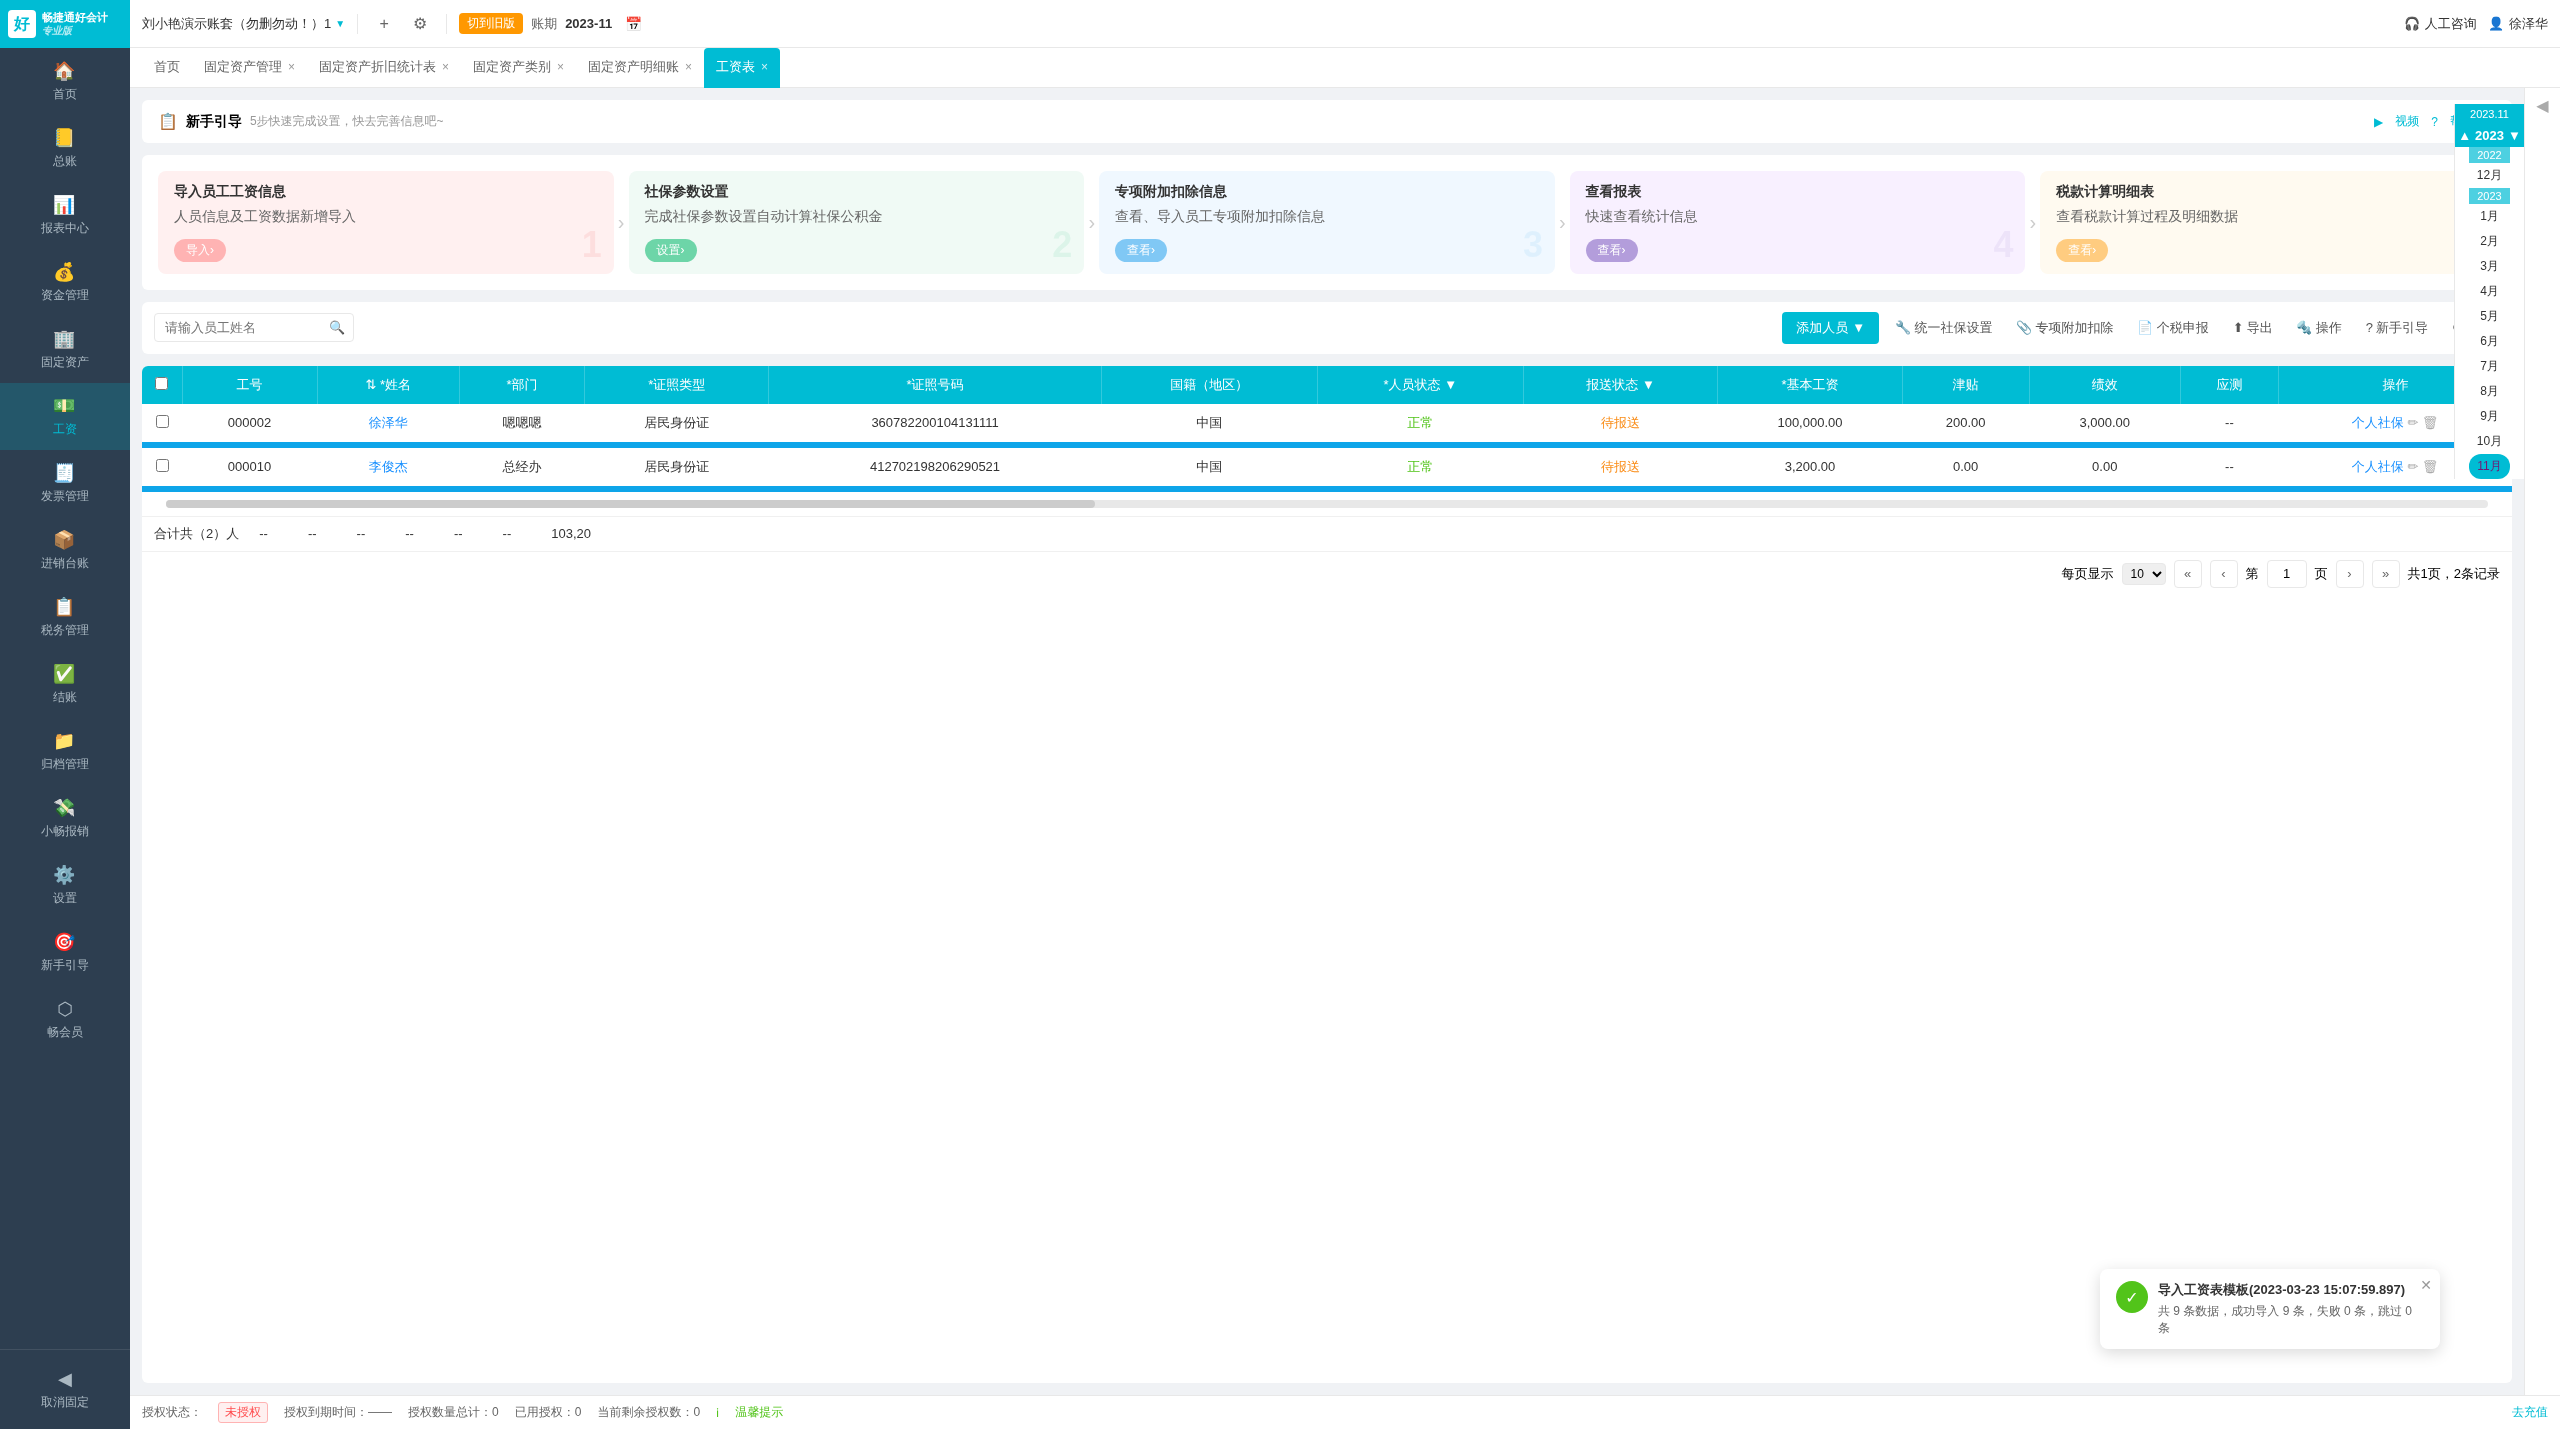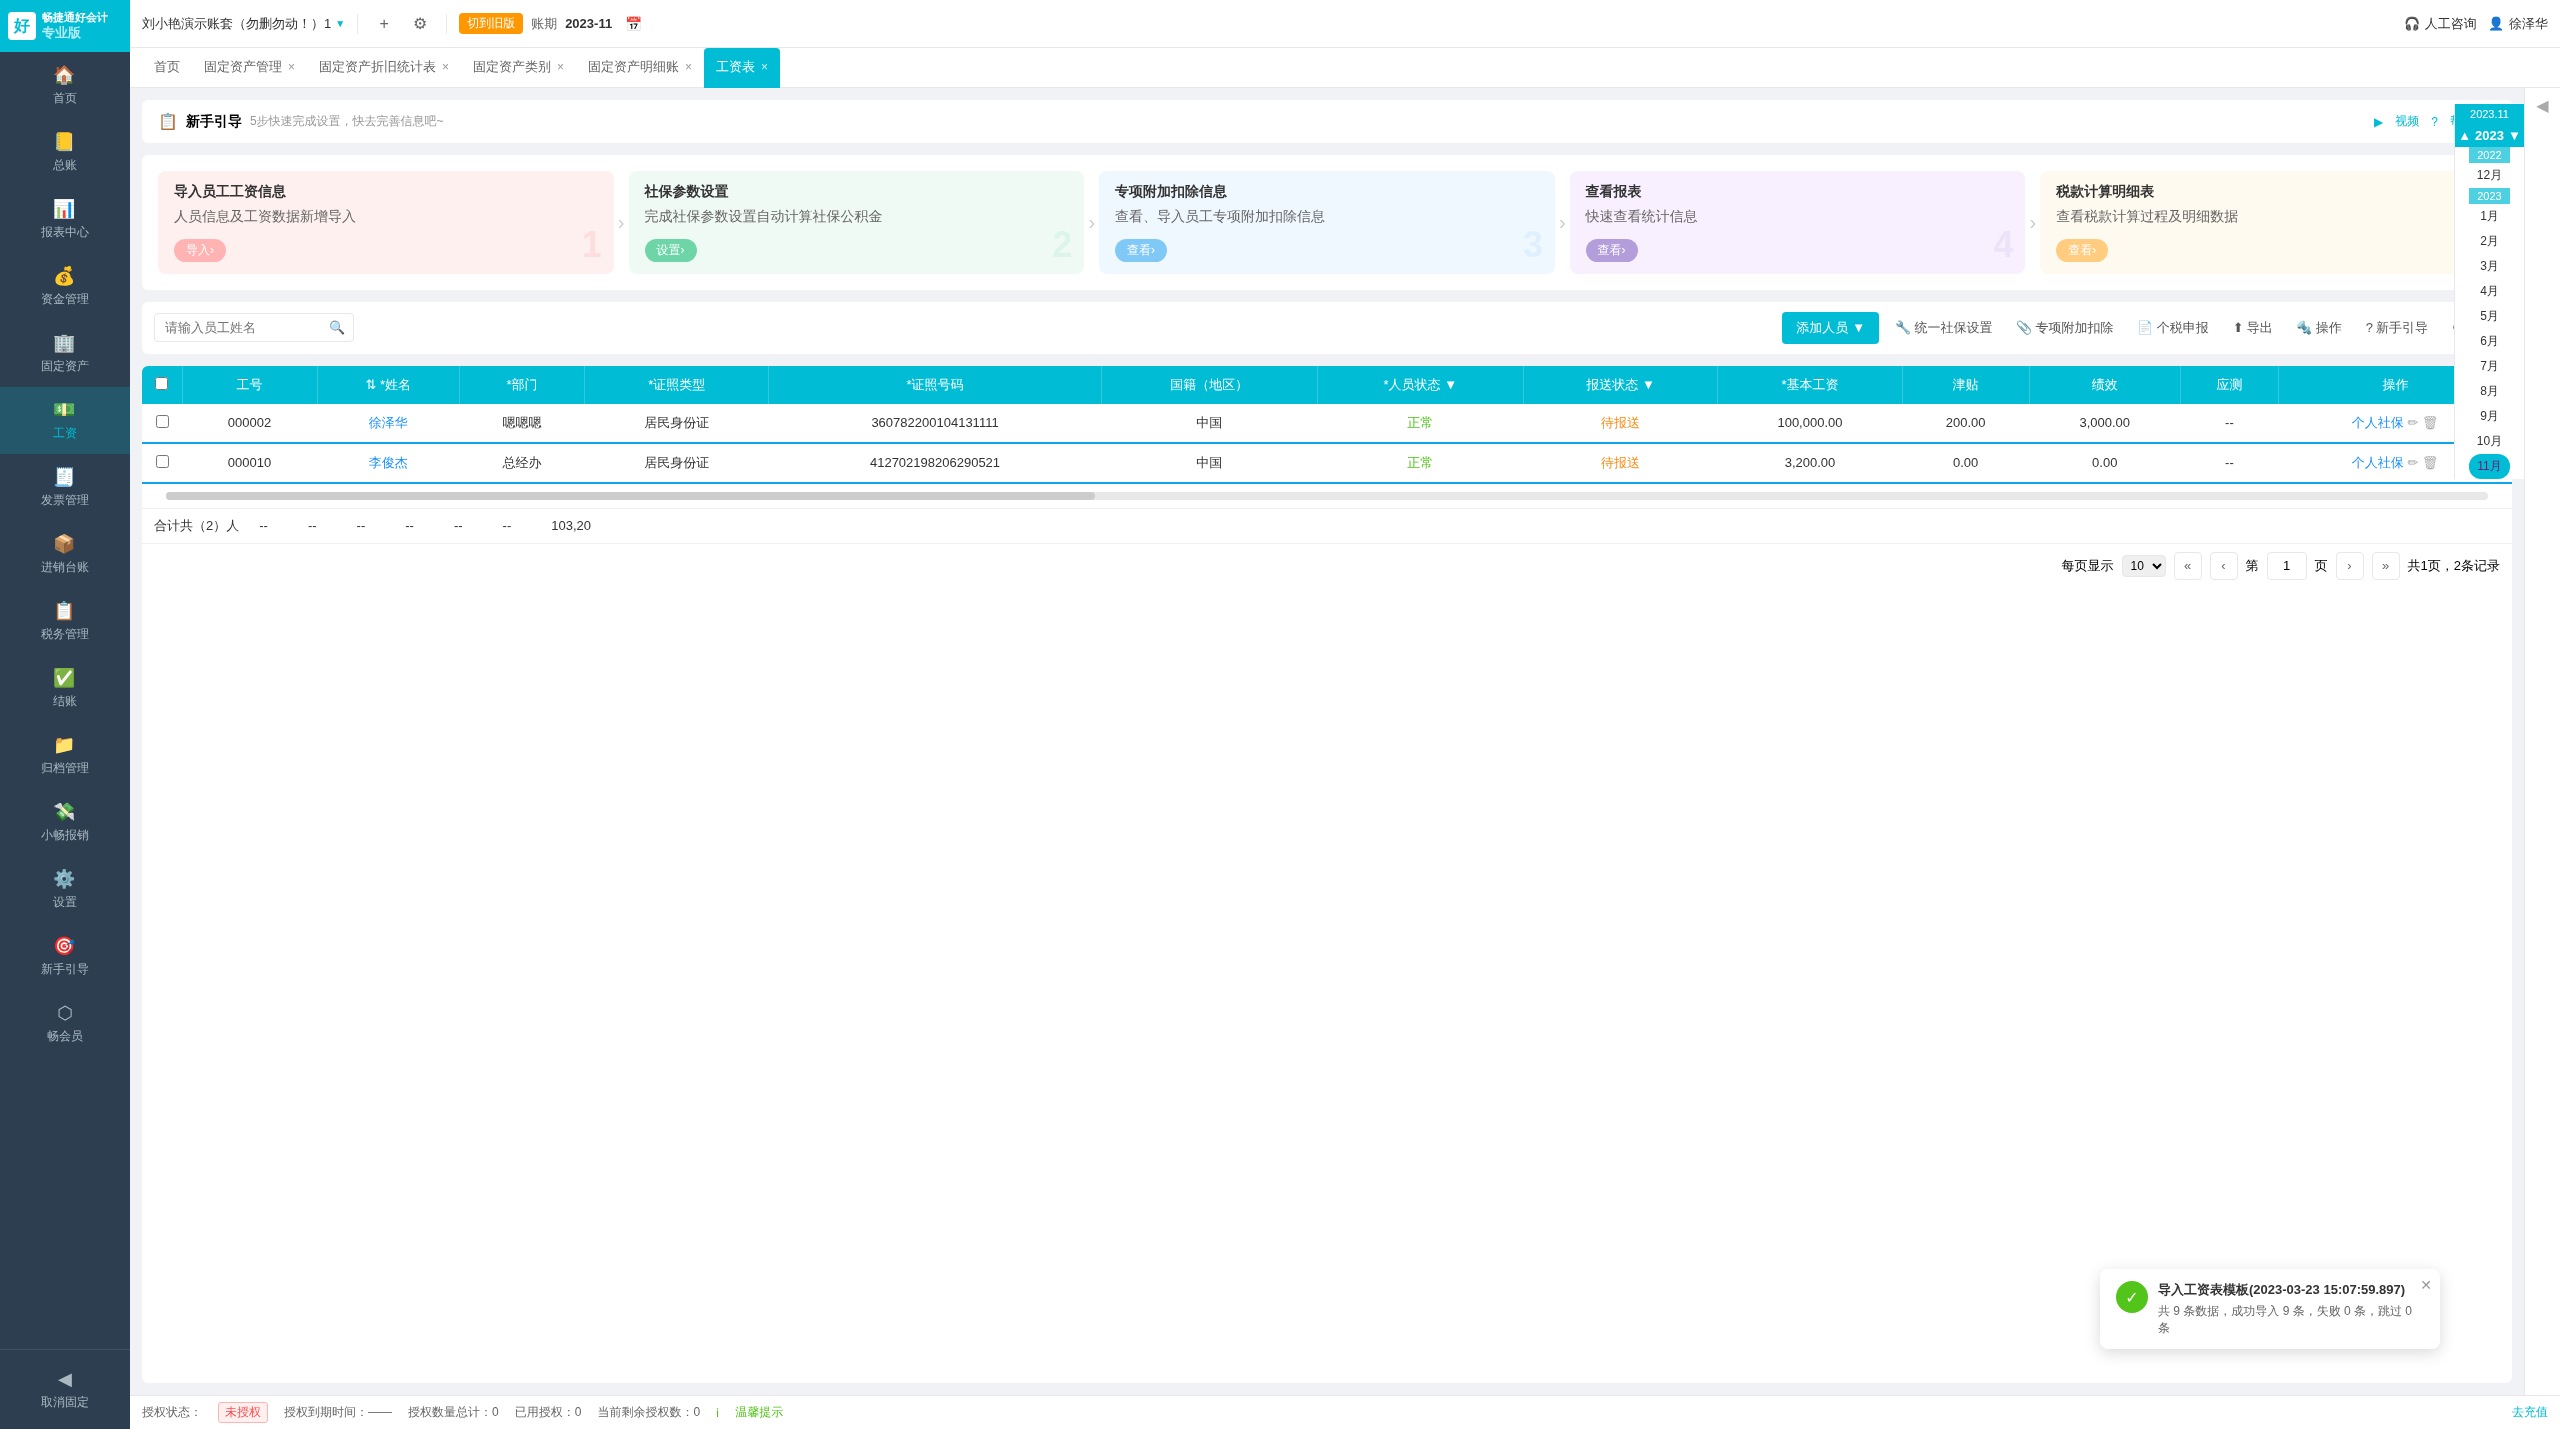--- a/index.html
+++ b/index.html
@@ -29,21 +29,21 @@
     .sidebar-logo .logo-icon {
       width: 28px; height: 28px;
       background: #fff;
       border-radius: 4px;
       display: flex; align-items: center; justify-content: center;
       color: #00bcd4;
       font-size: 16px;
       font-weight: bold;
     }
     .sidebar-logo .logo-text { font-size: 11px; line-height: 1.3; }
-    .sidebar-logo .logo-sub { font-size: 13px; color: rgba(255,255,255,0.7); }
+    .sidebar-logo .logo-sub { font-size: 10px; color: rgba(255,255,255,0.7); font-style: italic; }
     .sidebar-nav { flex: 1; overflow-y: auto; }
     .nav-item {
       display: flex; flex-direction: column; align-items: center;
       padding: 12px 0;
       cursor: pointer;
       color: #aab8c2;
       font-size: 12px;
       gap: 4px;
       transition: background 0.2s;
     }
@@ -258,21 +258,21 @@
       color: #fff;
     }
     thead th {
       padding: 10px 8px;
       text-align: center;
       font-weight: normal;
       white-space: nowrap;
       border-right: 1px solid rgba(255,255,255,0.2);
     }
     thead th:last-child { border-right: none; }
-    tbody tr { border-bottom: 2px solid #0ea5e9; }
+    tbody tr { border-bottom: 6px solid #0ea5e9; }
     tbody td {
       padding: 10px 8px;
       text-align: center;
       color: #333;
     }
     .link-text { color: #1890ff; cursor: pointer; }
     .status-normal { color: #52c41a; }
     .status-pending { color: #fa8c16; }
     .checkbox-col { width: 40px; }
 

